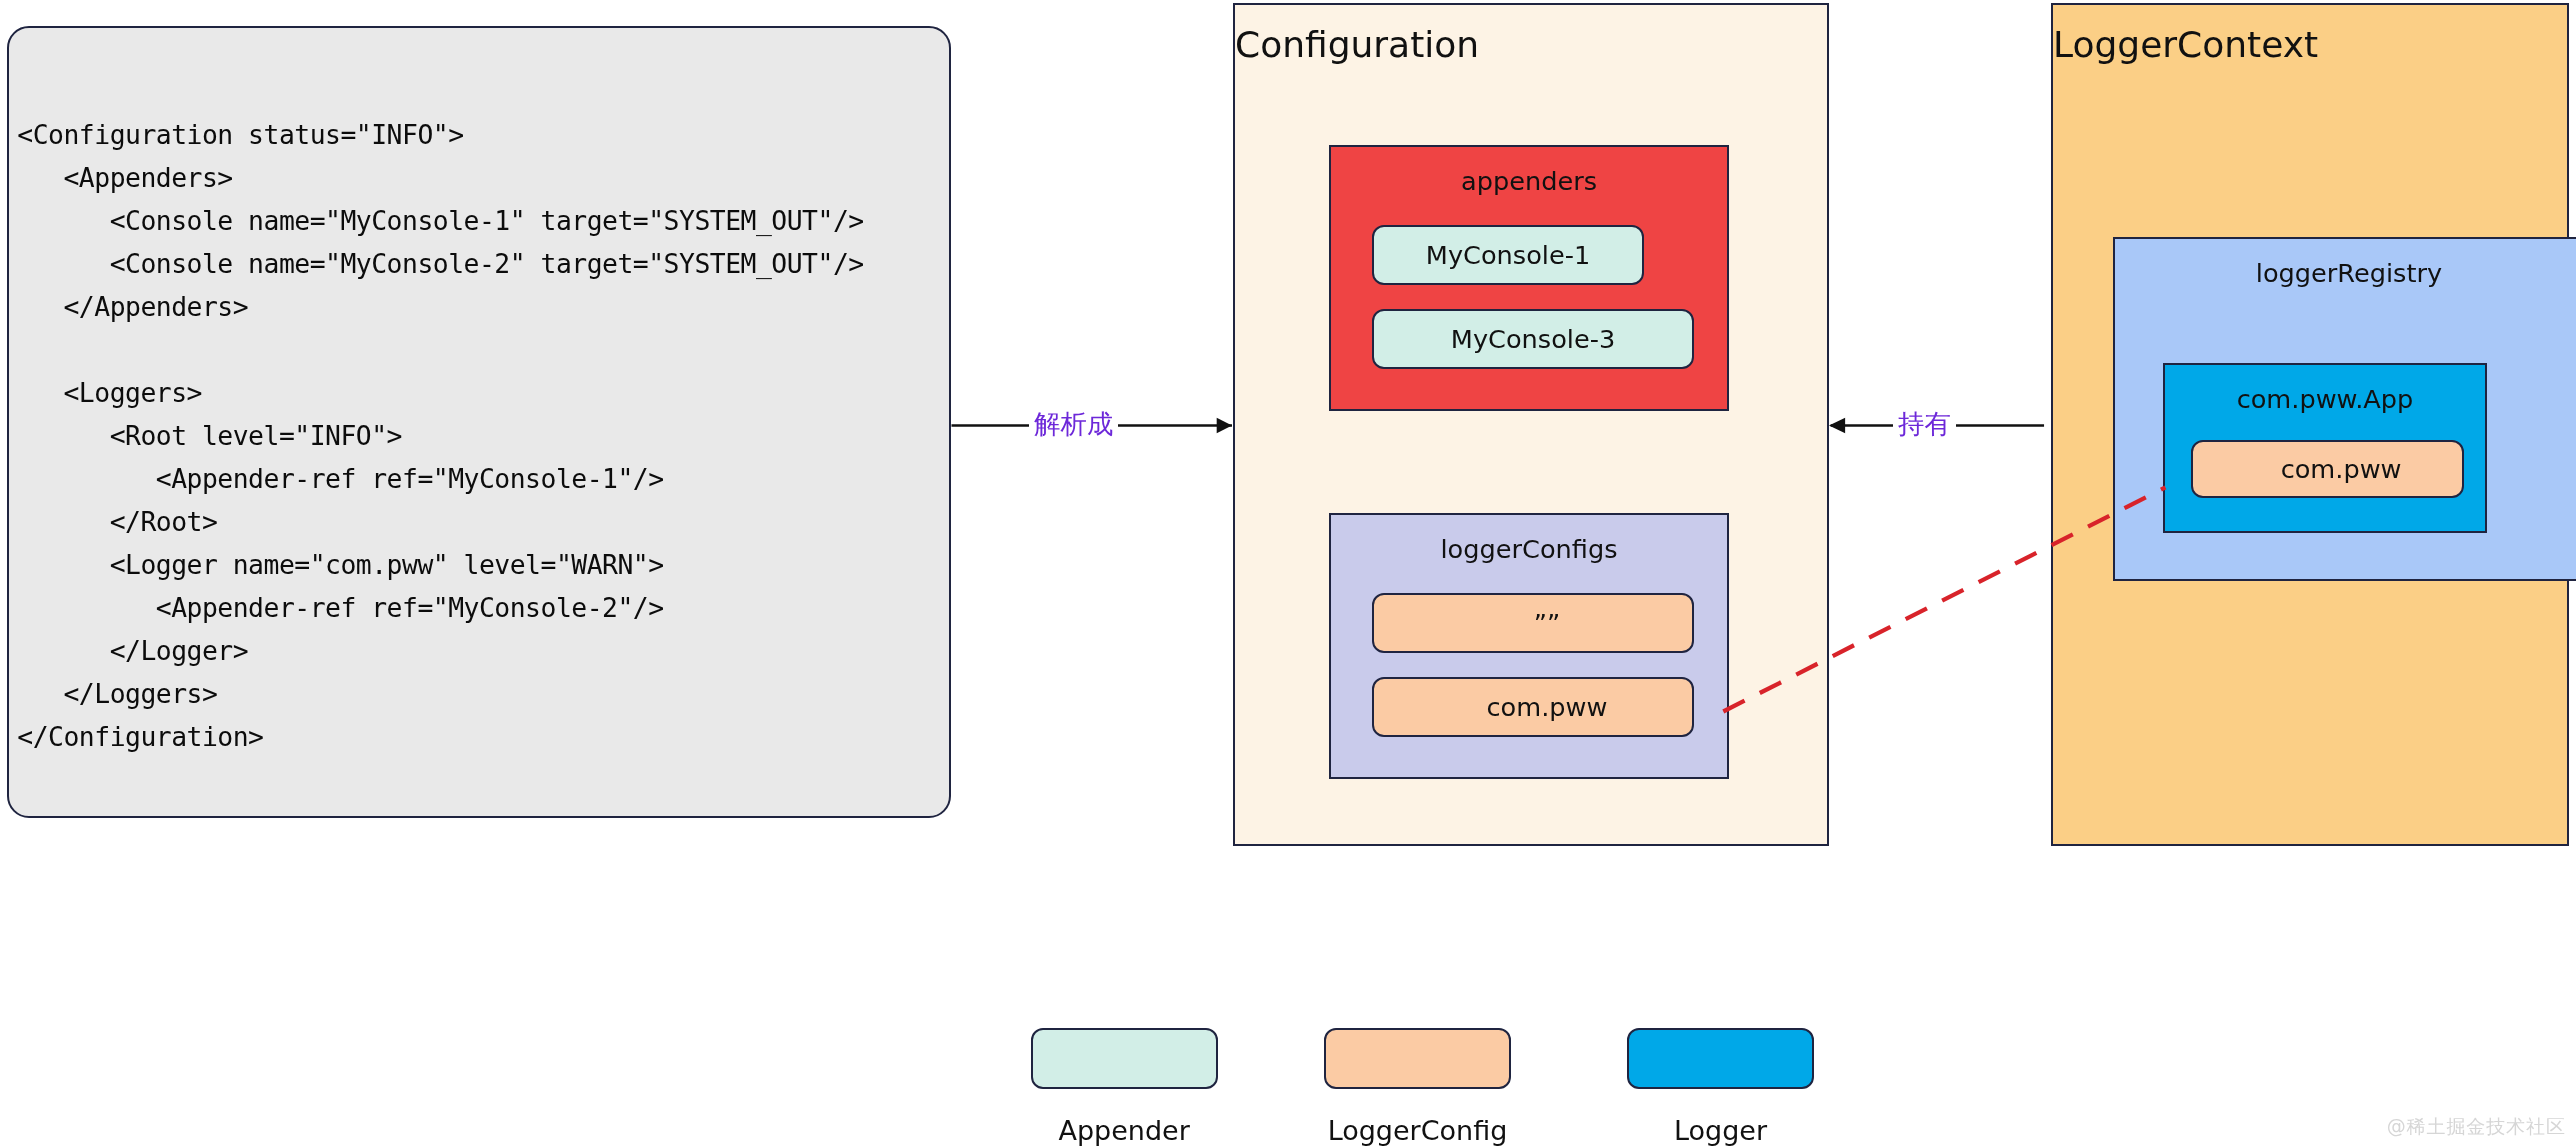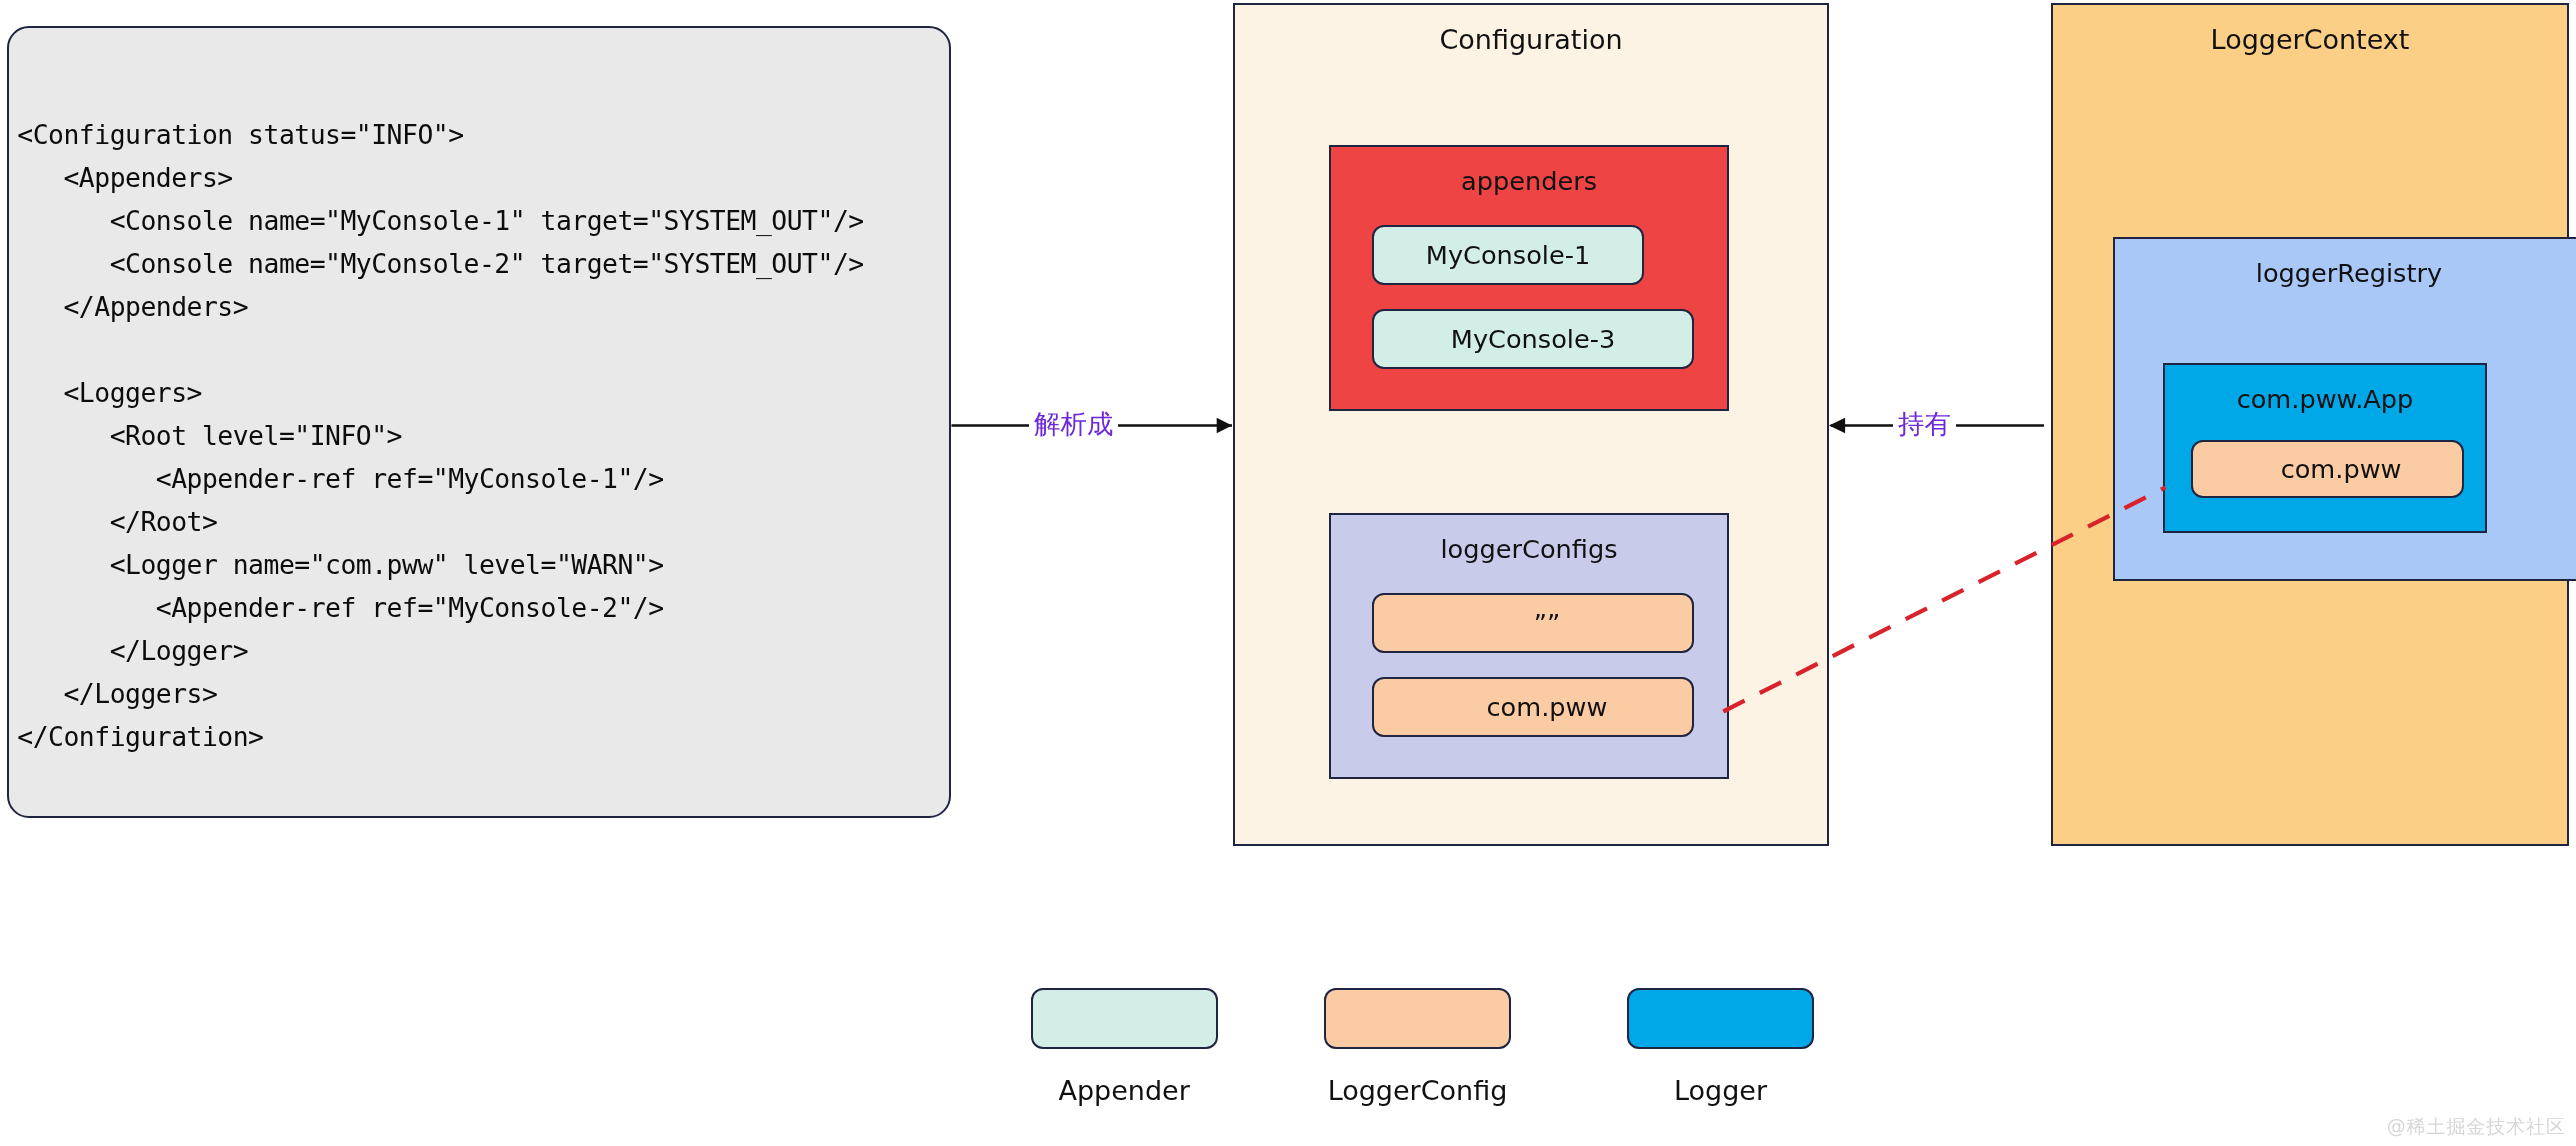--- a/index.html
+++ b/index.html
@@ -49,23 +49,23 @@
 
   
   .outer-box {
     position: absolute;
     border: 2.6px solid #1f2440;
     box-sizing: border-box;
   }
   .outer-title {
     position: absolute;
     left: 0; right: 0;
-    text-align: center;
+    text-align: left;
     font-family: "DejaVu Sans", sans-serif;
-    font-size: 27px;
+    font-size: 36px;
     color: #111111;
   }
   .group-box {
     position: absolute;
     border: 2.6px solid #1f2440;
     box-sizing: border-box;
   }
   .group-title {
     position: absolute;
     left: 0; right: 0;
@@ -125,20 +125,21 @@
   #legend {
     position: absolute;
     left: 1005px;
     top: 988px;
     width: 869px;
     height: 145px;
   }
   .legend-item {
     position: absolute;
     width: 187px;
+    margin-top: 40px;
   }
   .legend-swatch {
     width: 187px;
     height: 61px;
     border: 2.6px solid #1f2440;
     border-radius: 12px;
     box-sizing: border-box;
   }
   .legend-label {
     margin-top: 25.6px;

